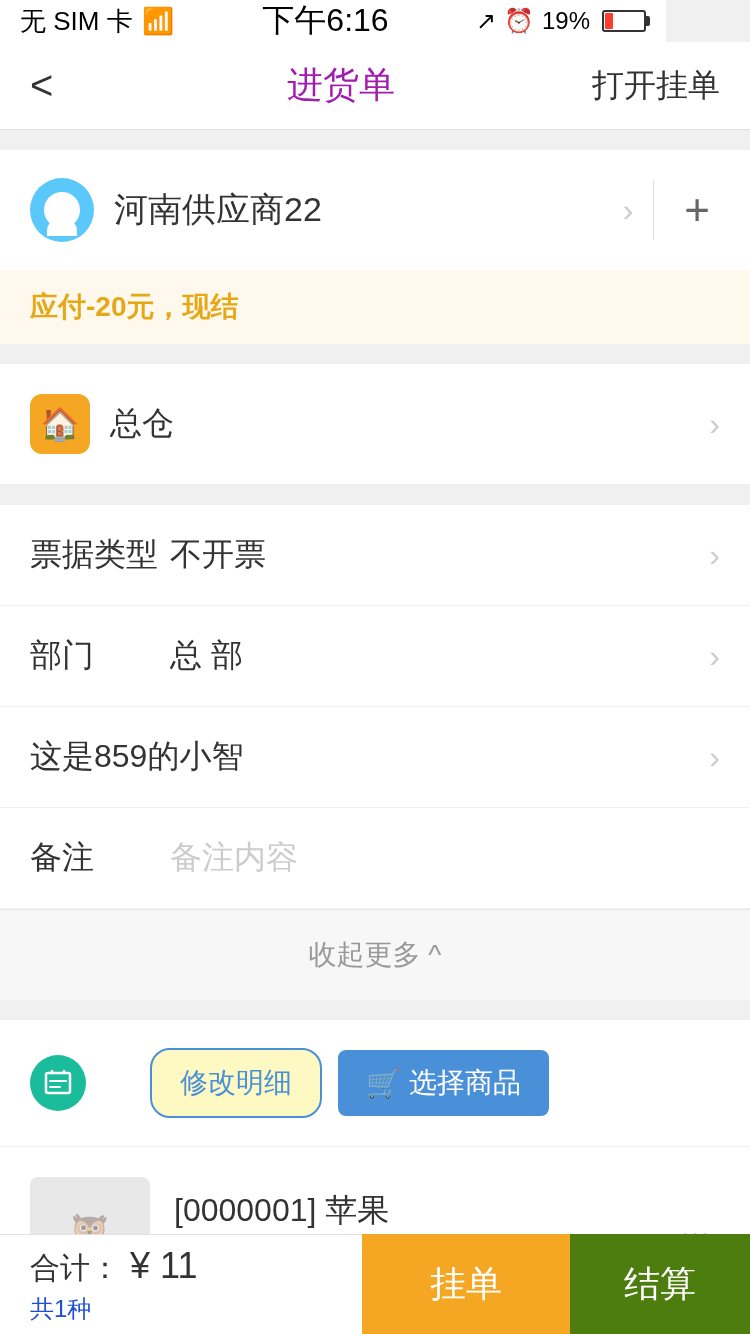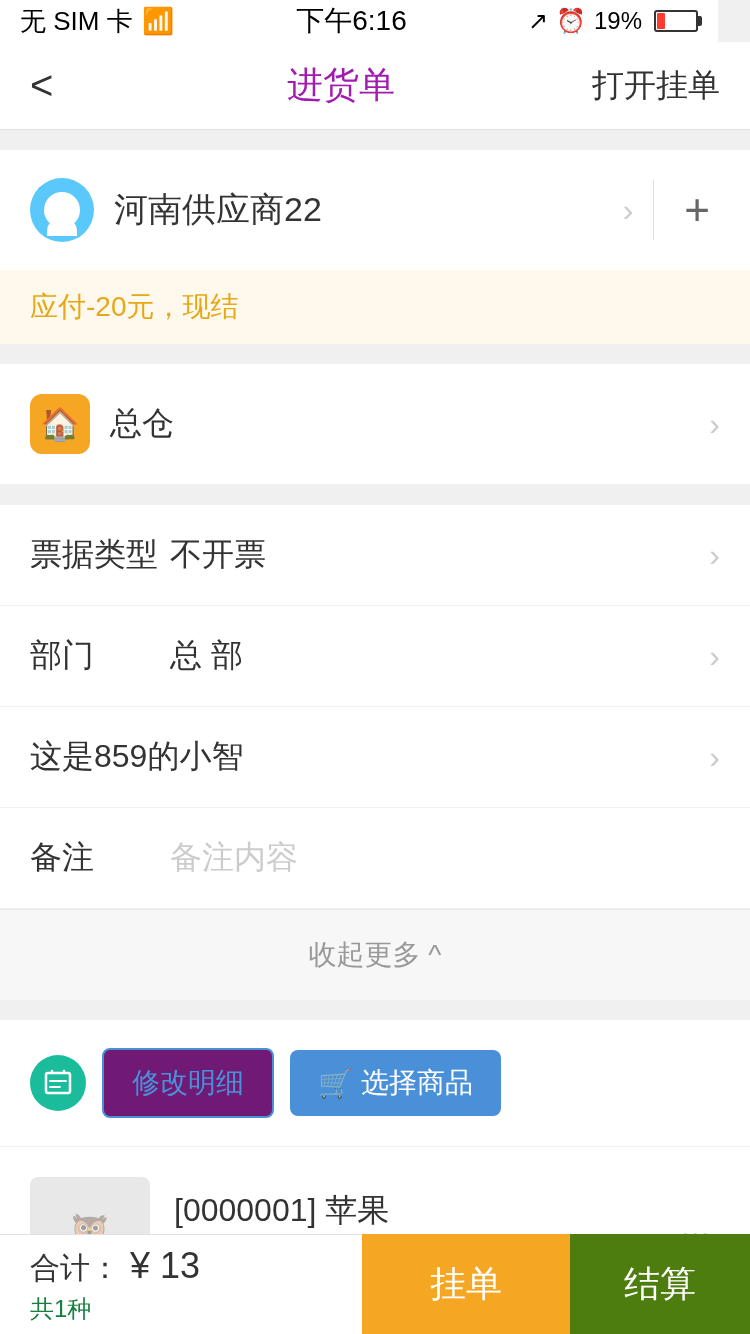--- a/index.html
+++ b/index.html
@@ -8,32 +8,32 @@
       width: 750px;
       min-height: 1334px;
       font-family: -apple-system, 'PingFang SC', 'Helvetica Neue', Arial, sans-serif;
       background: #f0f0f0;
       font-size: 32px;
       color: #333;
     }
 
     
     .status-bar {
-      width: 718px;
+      width: 666px;
       height: 42px;
       background: #fff;
       display: flex;
       align-items: center;
       justify-content: space-between;
       padding: 0 20px;
       font-size: 26px;
       color: #000;
     }
     .status-left { display: flex; align-items: center; gap: 10px; }
-    .status-center { font-weight: 500; font-size: 28px; }
+    .status-center { font-weight: 500; font-size: 32px; }
     .status-right { display: flex; align-items: center; gap: 8px; font-size: 24px; }
     .battery-icon {
       display: inline-block;
       width: 44px;
       height: 22px;
       border: 2px solid #333;
       border-radius: 3px;
       position: relative;
       margin-left: 4px;
     }
@@ -154,20 +154,21 @@
       cursor: pointer;
       padding: 0 10px;
     }
 
     
     .alert-bar {
       background: #fff8ec;
       padding: 18px 30px;
       font-size: 28px;
       color: #e6a817;
+      font-weight: bold;
     }
 
     
     .list-row {
       display: flex;
       align-items: center;
       padding: 30px 30px;
       background: #fff;
       border-bottom: 1px solid #f0f0f0;
       min-height: 90px;
@@ -246,26 +247,27 @@
       flex-shrink: 0;
     }
     .product-count-text {
       flex: 1;
       font-size: 30px;
       color: #333;
     }
     .btn-outline {
       border: 2px solid #4a90d9;
       color: #4a90d9;
-      background: #701a75;
+      background: #fef9c3;
       padding: 14px 28px;
-      border-radius: 8px;
+      border-radius: 20px;
       font-size: 28px;
       cursor: pointer;
       margin-right: 16px;
+      margin-left: 48px;
     }
     .btn-solid {
       background: #4a90d9;
       color: #fff;
       border: none;
       padding: 14px 28px;
       border-radius: 8px;
       font-size: 28px;
       cursor: pointer;
       display: flex;
@@ -339,21 +341,21 @@
     }
     .total-amount {
       font-size: 36px;
       color: #333;
     }
     .total-amount span.label {
       font-size: 30px;
     }
     .total-count {
       font-size: 24px;
-      color: #15803d;
+      color: #1d4ed8;
       margin-top: 4px;
     }
     .btn-suspend {
       width: 208px;
       background: #f5a623;
       color: #fff;
       font-size: 36px;
       display: flex;
       align-items: center;
       justify-content: center;
@@ -489,19 +491,19 @@
   </div>
   <div class="more-btn">•••</div>
 </div>
 
 <div style="height:100px;"></div>
 
 <div class="bottom-bar">
   <div class="bottom-total">
     <div class="total-amount">
       <span class="label">合计：</span>
-      <span>¥ 13</span>
+      <span>¥ 11</span>
     </div>
     <div class="total-count">共1种</div>
   </div>
   <div class="btn-suspend">挂单</div>
   <div class="btn-checkout">结算</div>
 </div>
 
 </body></html>

